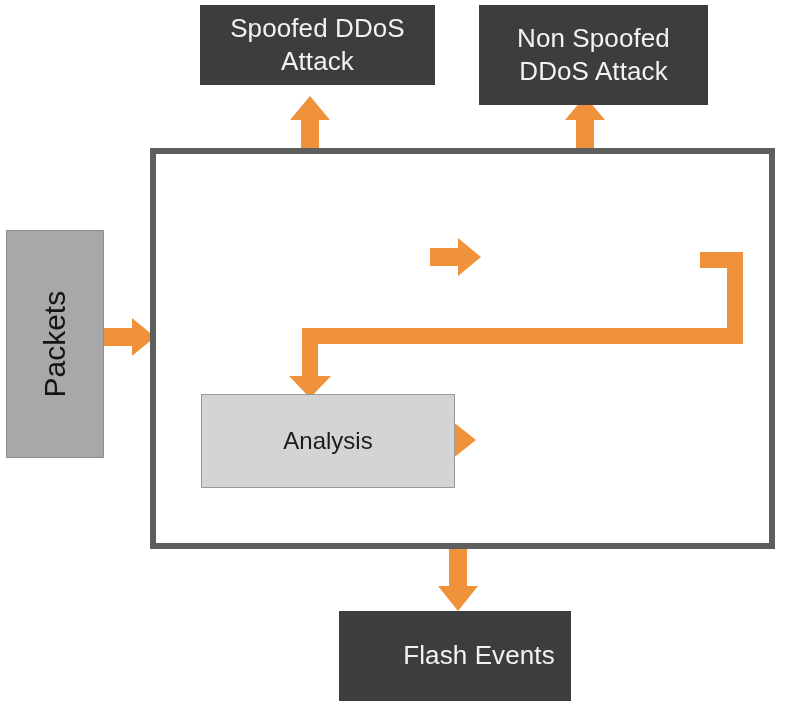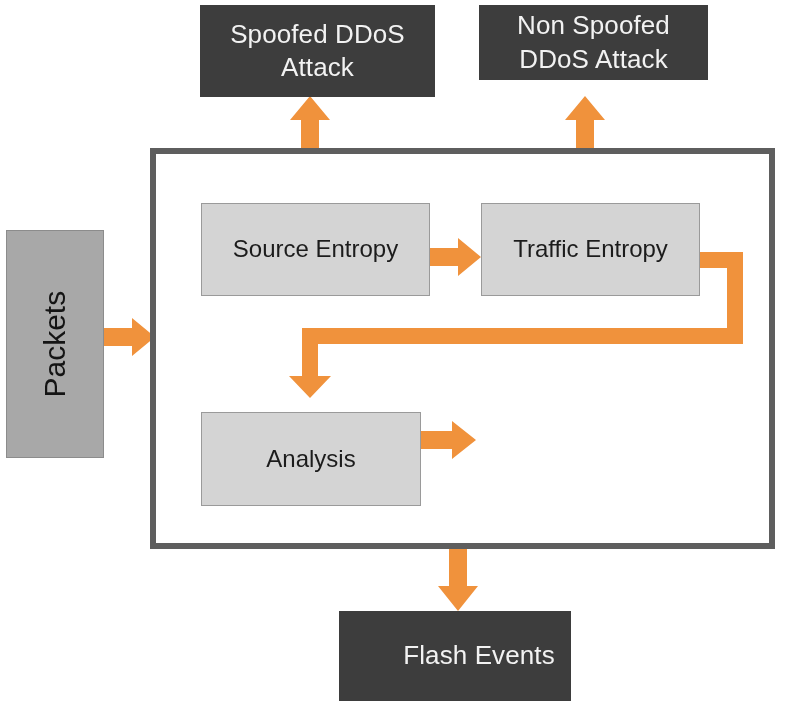--- a/index.html
+++ b/index.html
@@ -109,42 +109,36 @@
       <path d="M 585,96 L 605,120 L 594,120 L 594,151 L 576,151 L 576,120 L 565,120 Z" fill="#f0923c"></path>
     </g>
 
     <g>
       <path d="M 458,611 L 438,586 L 449,586 L 449,547 L 467,547 L 467,586 L 478,586 Z" fill="#f0923c"></path>
     </g>
   </svg>
 
   <div class="engine-frame" style="left:150px; top:148px; width:625px; height:401px;"></div>
 
-  <div class="node dark-box" style="left:200px; top:5px; width:235px; height:92px;">
+  <div class="node dark-box" style="left:200px; top:5px; width:235px; height:80px;">
     <span>Spoofed DDoS Attack</span>
   </div>
 
-  <div class="node dark-box" style="left:479px; top:5px; width:229px; height:75px;">
+  <div class="node dark-box" style="left:479px; top:5px; width:229px; height:100px;">
     <span>Non Spoofed DDoS Attack</span>
   </div>
 
   <div class="node dark-box" style="left:339px; top:611px; width:232px; height:90px;padding-left:48px;">
     <span>Flash Events</span>
   </div>
 
   <div class="node source-box" style="left:6px; top:230px; width:98px; height:228px;">
     <span class="rot">Packets</span>
   </div>
 
-  <div class="node light-box" style="left:201px; top:203px; width:229px; height:93px;">
-    <span>Source Entropy</span>
-  </div>
 
-  <div class="node light-box" style="left:481px; top:203px; width:219px; height:93px;">
-    <span>Traffic Entropy</span>
-  </div>
 
-  <div class="node light-box" style="left:201px; top:412px; width:220px; height:94px;">
+  <div class="node light-box" style="left:201px; top:394px; width:254px; height:94px;">
     <span>Analysis</span>
   </div>
 
 
 </div>
 
 </body></html>

